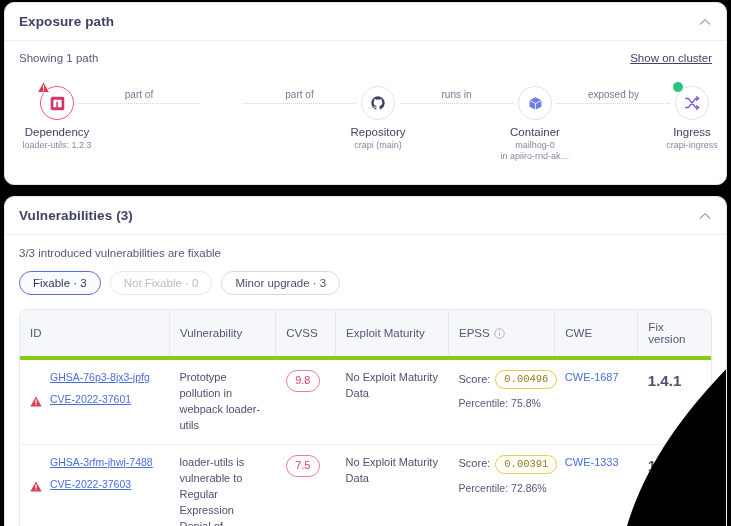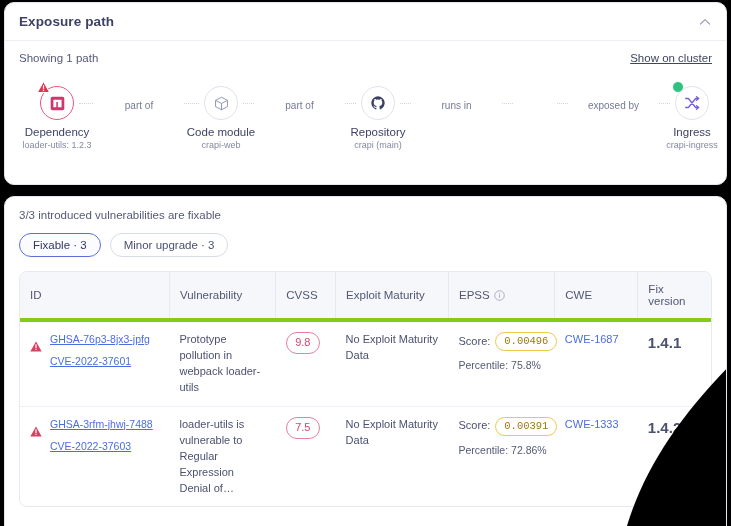--- a/index.html
+++ b/index.html
@@ -103,21 +103,20 @@
   }
 
   .edge-label {
     position: absolute;
     top: 13px;
     font-size: 10px;
     color: #747a96;
     text-align: center;
     background: #ffffff;
     padding: 0 3px;
-    margin-top: 11px;
   }
 
   .node {
     position: absolute;
     top: 0;
     width: 140px;
     margin-left: -70px;
     text-align: center;
   }
 
@@ -248,21 +247,21 @@
   .vuln-table tbody td {
     padding: 10px 10px;
     border-bottom: 1px solid #eef0f6;
     vertical-align: top;
     font-size: 11px;
     color: #4b5170;
     line-height: 1.45;
   }
   .vuln-table tbody tr:last-child td { border-bottom: none; }
 
-  .id-cell { display: flex; gap: 8px; align-items: flex-start; }
+  .id-cell { display: flex; gap: 8px; align-items: flex-end; }
 
   .sev-icon { flex: 0 0 auto; margin-top: 9px; width: 12px; height: 11px; }
 
   .id-links { display: flex; flex-direction: column; gap: 7px; }
 
   .id-link {
     font-size: 10.5px;
     color: #4a6ee0;
     text-decoration: underline;
     cursor: pointer;
@@ -354,60 +353,70 @@
             </svg>
             <span class="badge-warn"><svg width="13" height="13" viewBox="0 0 13 13">
                 <path d="M6.5 .6 12.6 11.5H.4z" fill="#e03552" stroke="#ffffff" stroke-width="1"></path>
                 <rect x="5.9" y="4.2" width="1.2" height="4" fill="#ffffff"></rect>
                 <rect x="5.9" y="8.9" width="1.2" height="1.2" fill="#ffffff"></rect>
               </svg></span>
           </div>
           <div class="node-label">Dependency</div>
           <div class="node-sub">loader-utils: 1.2.3</div>
         </div>
-        <div class="node" style="left: 216px;">
-          <div class="node-circle">
-            <svg width="17" height="17" viewBox="0 0 20 20" fill="none" stroke="#8b91ad" stroke-width="1.1" stroke-linejoin="round">
-              <path d="M10 2.6 17 6.3v7.4L10 17.4 3 13.7V6.3z"></path>
-              <path d="M3 6.3 10 10l7-3.7M10 10v7.4"></path>
-            </svg>
-          </div>
-          <div class="node-label">Code module</div>
-          <div class="node-sub">crapi-web</div>
-        </div>
         <div class="node" style="left: 373px;">
           <div class="node-circle">
             <svg width="16" height="16" viewBox="0 0 20 20">
               <path fill="#3d4265" d="M10 1.6a8.4 8.4 0 0 0-2.66 16.37c.42.08.57-.18.57-.4v-1.5c-2.33.5-2.82-1.03-2.82-1.03-.38-.97-.93-1.23-.93-1.23-.76-.52.06-.51.06-.51.84.06 1.28.86 1.28.86.75 1.28 1.96.91 2.44.7.08-.55.29-.92.53-1.13-1.86-.21-3.82-.93-3.82-4.14 0-.92.33-1.66.86-2.25-.09-.21-.37-1.06.08-2.21 0 0 .7-.22 2.3.86a8 8 0 0 1 4.2 0c1.6-1.08 2.3-.86 2.3-.86.45 1.15.17 2 .08 2.21.54.59.86 1.33.86 2.25 0 3.22-1.96 3.93-3.83 4.13.3.26.57.77.57 1.55v2.3c0 .22.15.48.58.4A8.4 8.4 0 0 0 10 1.6z"></path>
             </svg>
           </div>
           <div class="node-label">Repository</div>
           <div class="node-sub">crapi (main)</div>
+        </div>
+        <div class="node" style="left: 530px;">
+          <div class="node-circle">
+            <svg width="17" height="17" viewBox="0 0 20 20">
+              <path d="M10 2.6 17 6.3v7.4L10 17.4 3 13.7V6.3z" fill="#6a7de8"></path>
+              <path d="M3 6.3 10 10l7-3.7" fill="none" stroke="#ffffff" stroke-width="1"></path>
+              <path d="M10 10v7.4" fill="none" stroke="#ffffff" stroke-width="1"></path>
+            </svg>
+          </div>
+          <div class="node-label">Container</div>
+          <div class="node-sub">mailhog-0<br>in apiiro-rnd-ak…</div>
         </div>
         <div class="node" style="left: 687px;">
           <div class="node-circle">
             <svg width="18" height="18" viewBox="0 0 20 20" fill="none" stroke="#7b5ee0" stroke-width="1.5" stroke-linecap="round" stroke-linejoin="round">
               <path d="M3 5h3l8 10h3M3 15h3l8-10h3"></path>
               <path d="M15 3l2.4 2-2.4 2M15 13l2.4 2-2.4 2"></path>
             </svg>
             <span class="badge-ok"></span>
           </div>
           <div class="node-label">Ingress</div>
           <div class="node-sub">crapi-ingress</div>
         </div>
       </div>
   </div>
 
   <div class="card" id="vuln-card">
 
+    <div class="card-head">
+      <span class="card-title">Vulnerabilities (3)</span>
+      <span class="chevron-up">
+        <svg viewBox="0 0 14 14" width="14" height="14">
+            <path d="M2.5 9 L7 4.6 L11.5 9" fill="none" stroke="#9aa0bb" stroke-width="1.2" stroke-linecap="round" stroke-linejoin="round"></path>
+          </svg>
+      </span>
+    </div>
 
     <div class="vuln-body">
       <div class="fix-line">3/3 introduced vulnerabilities are fixable</div>
       <div class="chips" id="chips">
           <div class="chip active">Fixable · 3</div>
+          <div class="chip disabled">Not Fixable · 0</div>
           <div class="chip">Minor upgrade · 3</div>
         </div>
 
       <div class="table-wrap">
         <table class="vuln-table">
           <thead>
             <tr id="thead-row">
                 <th style="width: 22.5%;">
                   <div class="th-inner">
                     <span>ID</span>

